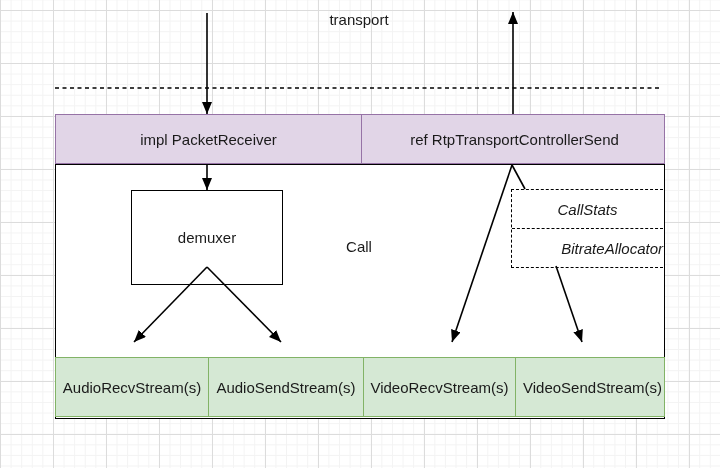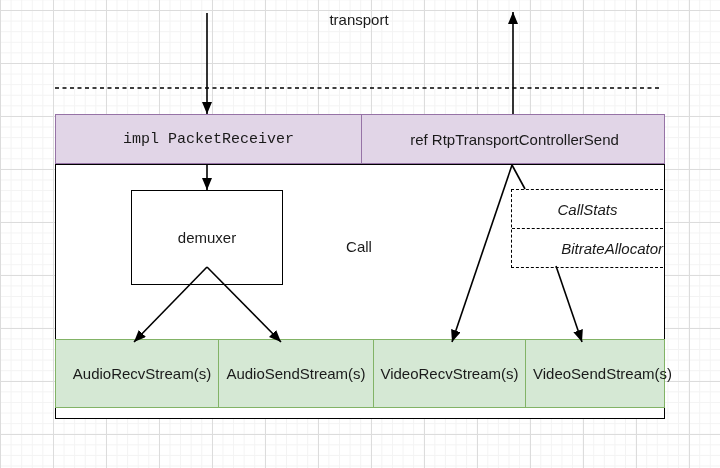--- a/index.html
+++ b/index.html
@@ -36,42 +36,42 @@
   .header-cell + .header-cell{border-left:1.5px solid var(--purple-border);}
 
   .demuxer-box{left:131px; top:190px; width:152px; height:95px;
     background:#ffffff; border:1.5px solid var(--edge-color);}
 
   .stats-box{left:511px; top:189px; width:152px;
     background:#ffffff; border:1.5px dashed var(--edge-color); border-right:none;}
   .stats-row{height:38px;font-style:italic;}
   .stats-row + .stats-row{border-top:1.5px dashed var(--edge-color);justify-content:flex-end;}
 
-  .stream-row{left:55px; top:339px; width:610px; height:69px; display:flex;
-    background:var(--green-fill); border:1.5px solid var(--green-border);padding-left:10px;}
+  .stream-row{left:55px; top:357px; width:610px; height:60px; display:flex;
+    background:var(--green-fill); border:1.5px solid var(--green-border);}
   .stream-cell{flex:0 0 auto; height:100%;}
   .stream-cell + .stream-cell{border-left:1.5px solid var(--green-border);}
 
   svg.edges{position:absolute; left:0; top:0; pointer-events:none;}
   .edge{stroke:var(--edge-color); stroke-width:1.6px; fill:none;}
   .edge.dashed{stroke-dasharray:4 3.5;}
   .arrowhead-fill{fill:var(--edge-color);}
 </style>
 </head>
 <body>
 
 <div class="canvas">
 
   <div class="abs label transport-label">transport</div>
 
   <div class="abs call-box"></div>
   <div class="abs label call-label">Call</div>
 
   <div class="abs header-row">
-    <div class="header-cell label" style="width:305px;font-family:Liberation Mono, monospace;">
+    <div class="header-cell label" style="width:305px;">
       <span>impl PacketReceiver</span>
     </div>
     <div class="header-cell label" style="width:305px;text-align:right;">
       <span>ref RtpTransportControllerSend</span>
     </div>
   </div>
 
   <div class="abs label demuxer-box">
     <span>demuxer</span>
   </div>

